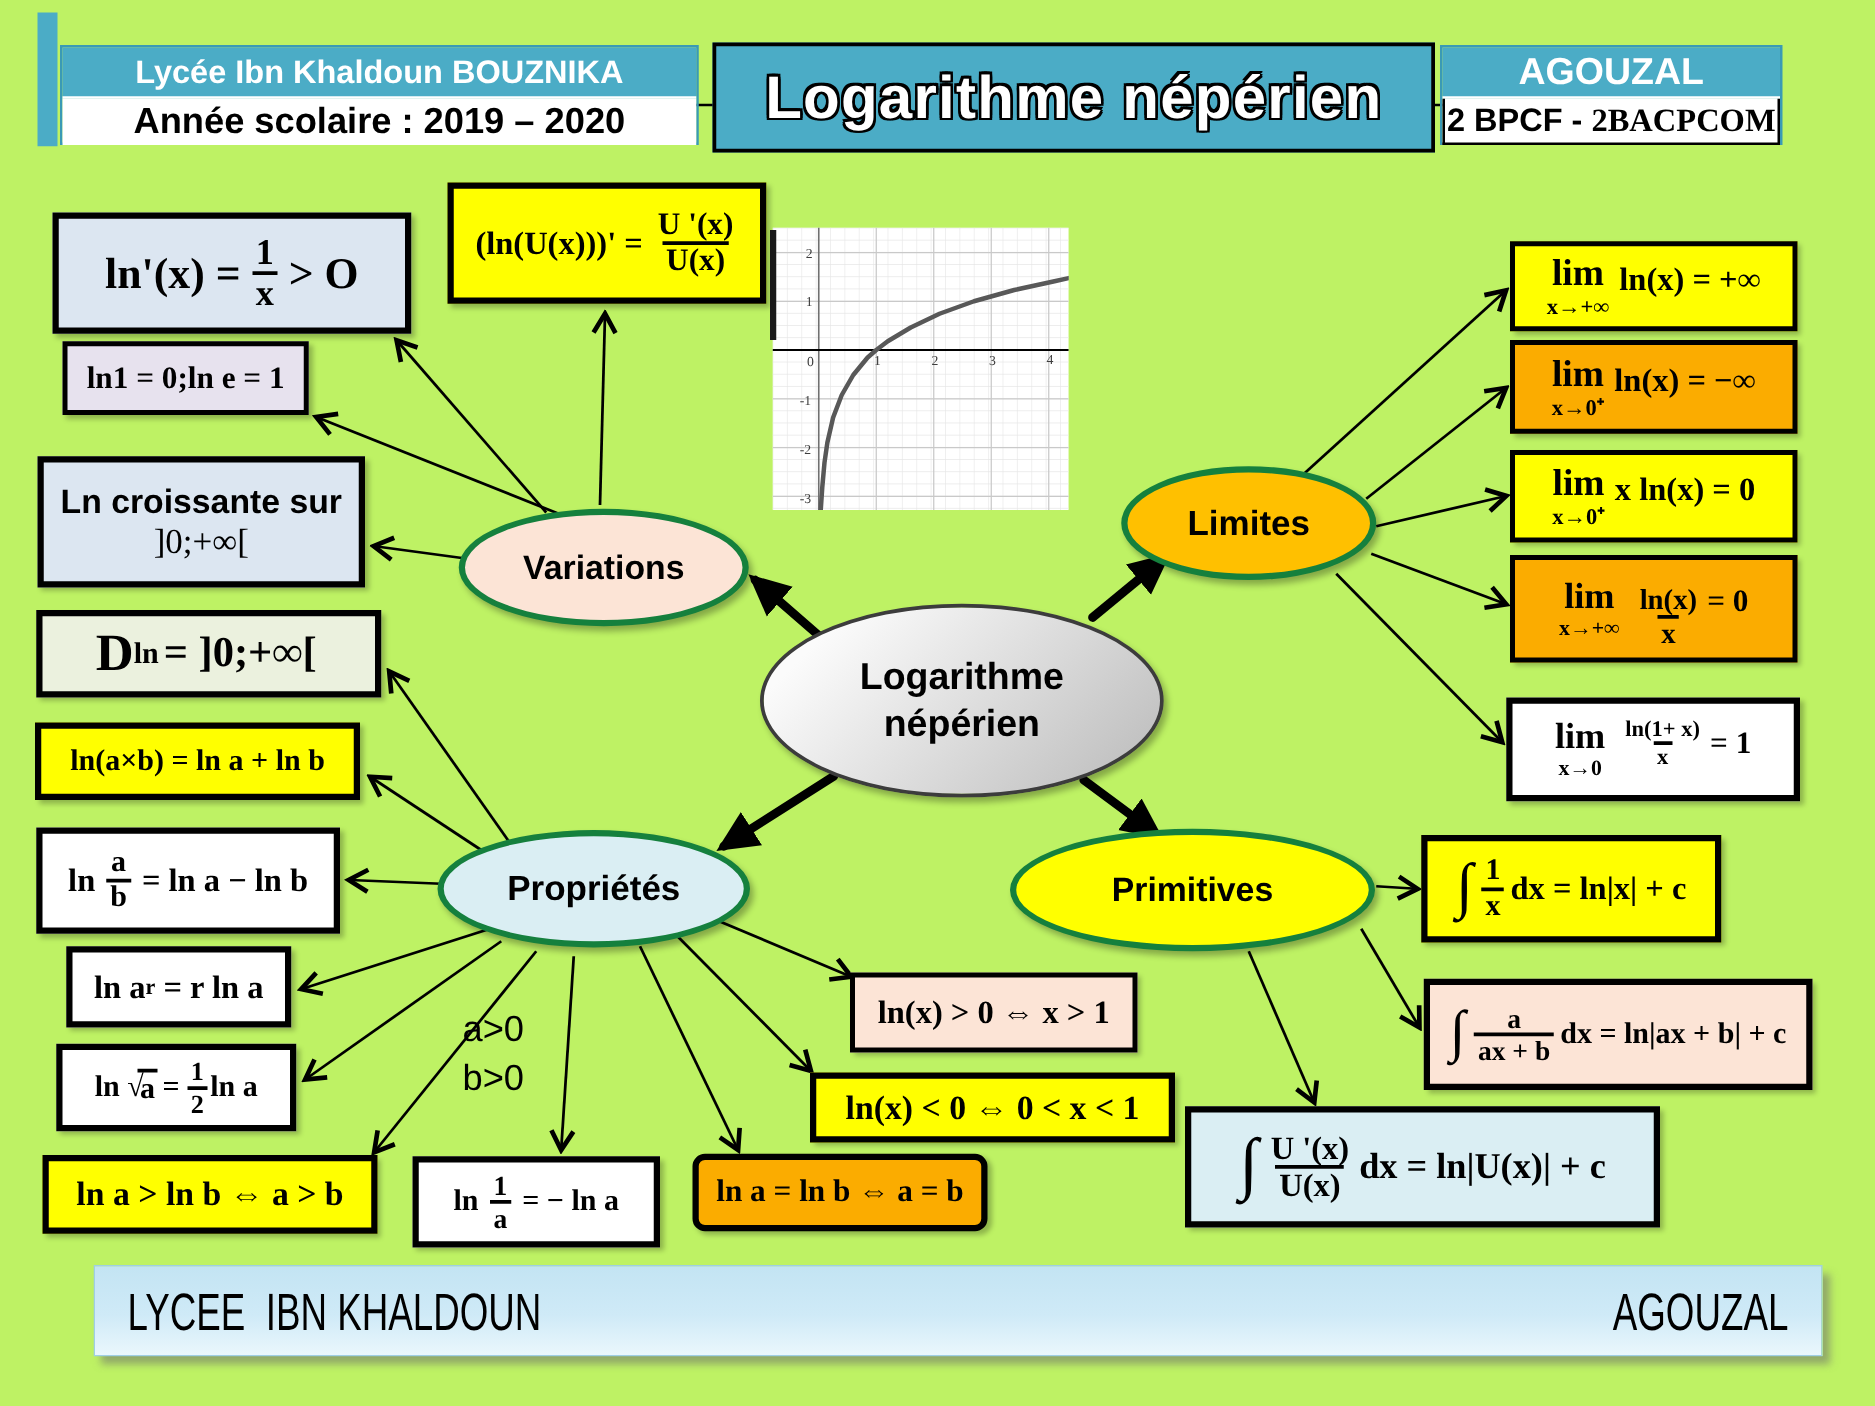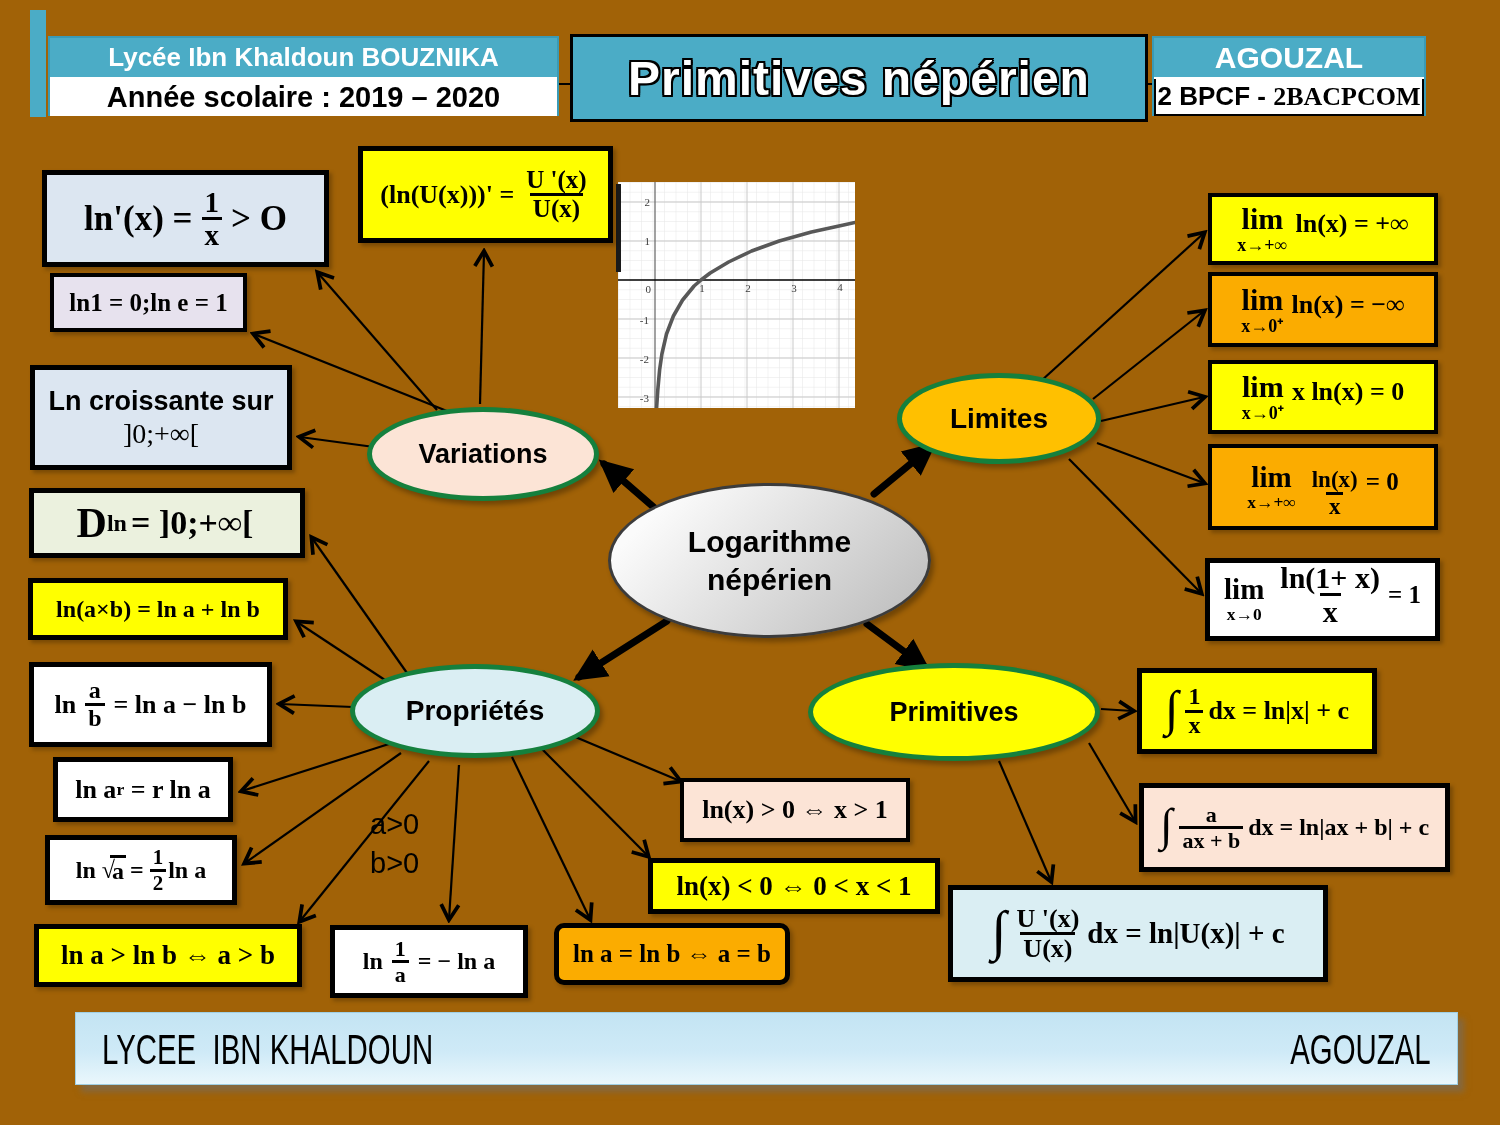--- a/index.html
+++ b/index.html
@@ -1,16 +1,16 @@
 <!DOCTYPE html>
 <html><head>
 <meta charset="utf-8">
 <style>
   html,body { margin:0; padding:0; background:#ffffff; }
-  #page { position:relative; width:1500px; height:1125px; background:#a16207;
+  #page { position:relative; width:1500px; height:1125px; background:#bef264;
           font-family:"Liberation Sans", sans-serif; overflow:hidden; }
   .abs { position:absolute; }
   
   .fbox { position:absolute; border:5px solid #000; background:#fff; box-sizing:border-box;
           display:flex; align-items:center; justify-content:center;
           font-family:"Liberation Serif", serif; font-weight:bold; color:#000;
           text-align:center; box-shadow:3px 3px 4px rgba(0,0,0,0.25); }
   .row { display:inline-flex; align-items:center; }
   .m { margin:0 4px; }
   .fr { display:inline-flex; flex-direction:column; align-items:center; line-height:1.05; margin:0 5px; }
@@ -87,21 +87,21 @@
     <div class="teal" style="height:39px;display:flex;align-items:center;justify-content:center;border-bottom:2px solid #ffffff;">
       <span style="color:#fff;font-weight:bold;font-size:26px;">Lycée Ibn Khaldoun BOUZNIKA</span>
     </div>
     <div style="height:37px;background:#fff;display:flex;align-items:center;justify-content:center;">
       <span style="color:#000;font-weight:bold;font-size:29px;">Année scolaire : 2019 – 2020</span>
     </div>
   </div>
 
   <div class="abs teal" style="left:570px;top:34px;width:578px;height:88px;border:3px solid #000;box-sizing:border-box;
               display:flex;align-items:center;justify-content:center;">
-    <span class="outline" style="font-size:48px;font-weight:bold;letter-spacing:1px;">Primitives népérien</span>
+    <span class="outline" style="font-size:48px;font-weight:bold;letter-spacing:1px;">Logarithme népérien</span>
   </div>
 
   <div class="abs" style="left:1152px;top:36px;width:274px;height:80px;border:2px solid #3a9ab5;box-sizing:border-box;">
     <div class="teal" style="height:39px;display:flex;align-items:center;justify-content:center;border-bottom:2px solid #ffffff;">
       <span style="color:#fff;font-weight:bold;font-size:30px;">AGOUZAL</span>
     </div>
     <div style="height:37px;background:#fff;border:2px solid #000;border-top:none;box-sizing:border-box;
                 display:flex;align-items:center;justify-content:center;">
       <span style="color:#000;font-weight:bold;font-size:26px;white-space:pre;">2 BPCF - </span>
       <span class="serifb" style="color:#000;font-size:26px;">2BACPCOM</span>
@@ -277,21 +277,21 @@
       <span class="den">x</span>
     </span>
     <span class="raise">= 0</span>
   </div>
 
   <div class="fbox" style="left:1205px;top:558px;width:235px;height:83px;background:#ffffff;font-size:25px;">
     <span class="lim" style="font-size:29px;">
       <span>lim</span>
       <span class="limsub">x→0</span>
     </span>
-    <span class="fr raise" style="font-size:30px;">
+    <span class="fr raise" style="font-size:18px;">
       <span class="num">ln(1+ x)</span>
       <span class="den">x</span>
     </span>
     <span class="raise">= 1</span>
   </div>
 
   <div class="fbox" style="left:1137px;top:668px;width:240px;height:86px;background:#FFFF00;font-size:26px;">
     <span class="int">∫</span>
     <span class="fr" style="font-size:24px;">
       <span class="num">1</span>

